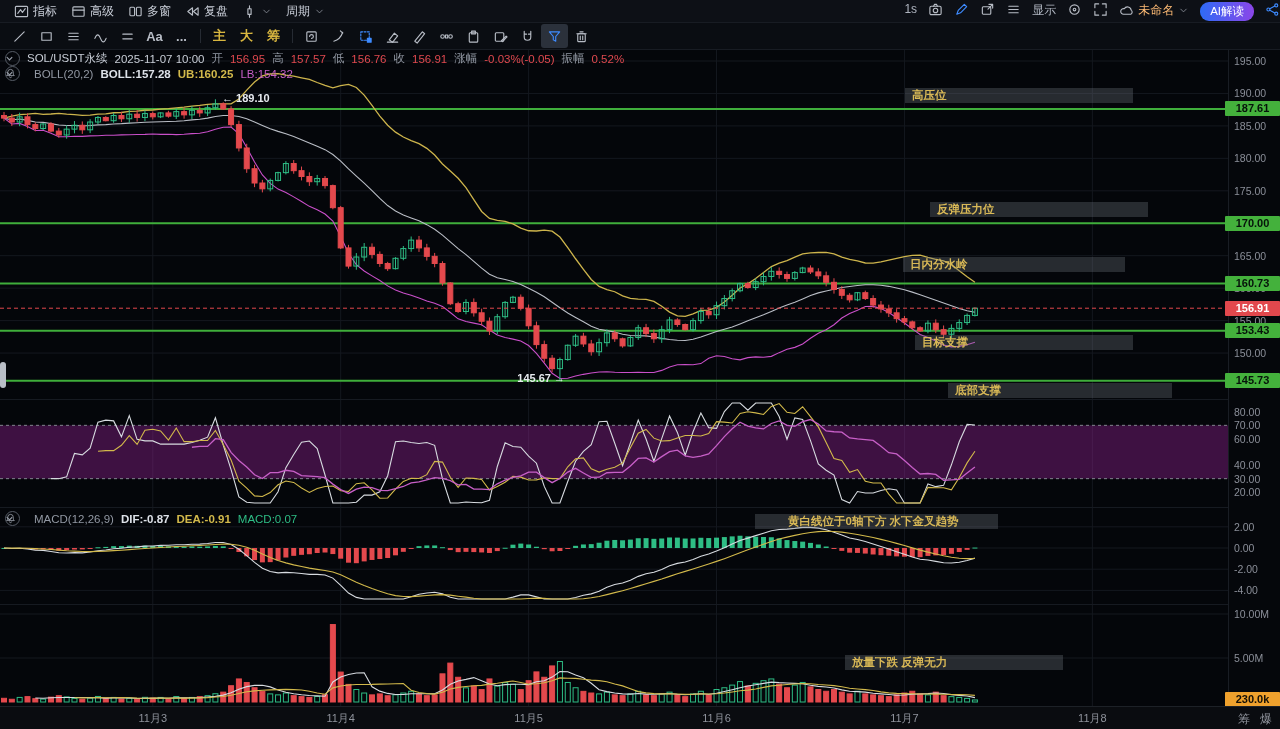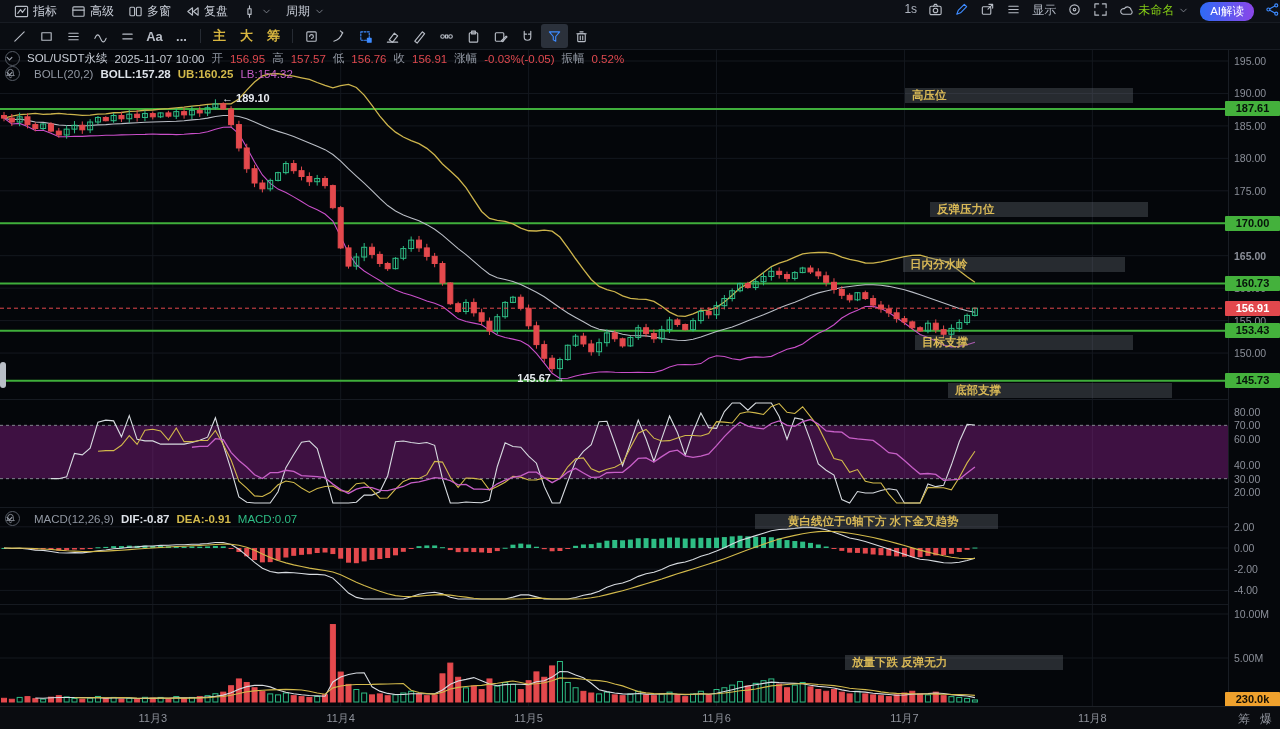--- a/index.html
+++ b/index.html
@@ -140,21 +140,21 @@
         </span>
         <span class="t1ritem">
           <svg class="icn" width="15" height="15" viewBox="0 0 16 16" style="color:#b8bdc6" fill="none" stroke="currentColor" stroke-width="1.2" stroke-linecap="round" stroke-linejoin="round">
             <path d="M2 6V2h4M10 2h4v4M14 10v4h-4M6 14H2v-4"></path>
           </svg>
         </span>
         <span class="t1ritem">
           <svg class="icn" width="15" height="15" viewBox="0 0 16 16" style="color:#b8bdc6" fill="none" stroke="currentColor" stroke-width="1.2" stroke-linecap="round" stroke-linejoin="round">
             <path d="M5 12a3 3 0 1 1 .6-5.9A4 4 0 0 1 13 7.6 2.6 2.6 0 0 1 12.6 12z"></path>
           </svg>
-          <span style="color:#84cc16">未命名</span>
+          <span style="color:#fdba74">未命名</span>
           <svg class="icn" width="11" height="11" viewBox="0 0 16 16" style="color:#8d929c" fill="none" stroke="currentColor" stroke-width="1.2" stroke-linecap="round" stroke-linejoin="round">
             <path d="M4 6l4 4 4-4"></path>
           </svg>
         </span>
         <span class="aipill">
           <span>AI解读</span>
         </span>
         <span class="t1ritem">
           <svg class="icn" width="15" height="15" viewBox="0 0 16 16" style="color:#3e8bff" fill="none" stroke="currentColor" stroke-width="1.2" stroke-linecap="round" stroke-linejoin="round">
             <circle cx="12" cy="3.6" r="1.6"></circle>
@@ -915,21 +915,21 @@
       <div class="anno" style="left: 845px; top: 605px; width: 218px;">放量下跌 反弹无力</div>
       <div class="marker" style="top: 42px; left: 222px;">← 189.10</div>
       <div class="marker" style="top: 322px; left: 505px; width: 60px; text-align: right;">145.67 →</div>
       <div class="axiscol"></div>
       <div class="tick" style="top: 5px;">195.00</div>
       <div class="tick" style="top: 37.45px;">190.00</div>
       <div class="tick" style="top: 69.9px;">185.00</div>
       <div class="tick" style="top: 102.35px;">180.00</div>
       <div class="tick" style="top: 134.8px;">175.00</div>
       <div class="tick" style="top: 167.25px;">170.00</div>
-      <div class="tick" style="top: 199.7px; font-weight: bold;">165.00</div>
+      <div class="tick" style="top: 199.7px;">165.00</div>
       <div class="tick" style="top: 232.15px;">160.00</div>
       <div class="tick" style="top: 264.6px;">155.00</div>
       <div class="tick" style="top: 297.05px;">150.00</div>
       <div class="tick" style="top: 356px;">80.00</div>
       <div class="tick" style="top: 369.333px;">70.00</div>
       <div class="tick" style="top: 382.667px;">60.00</div>
       <div class="tick" style="top: 409.333px;">40.00</div>
       <div class="tick" style="top: 422.667px;">30.00</div>
       <div class="tick" style="top: 436px;">20.00</div>
       <div class="tick" style="top: 470.8px;">2.00</div>

